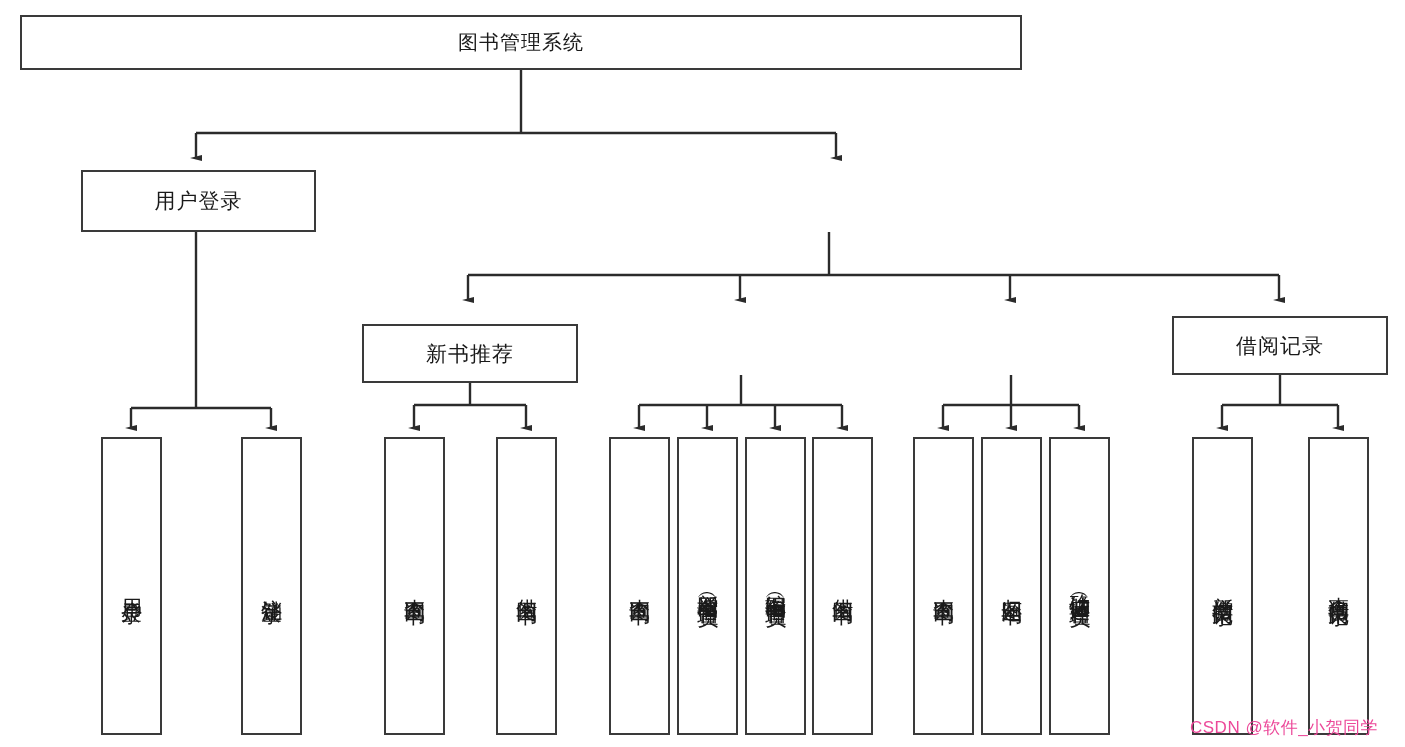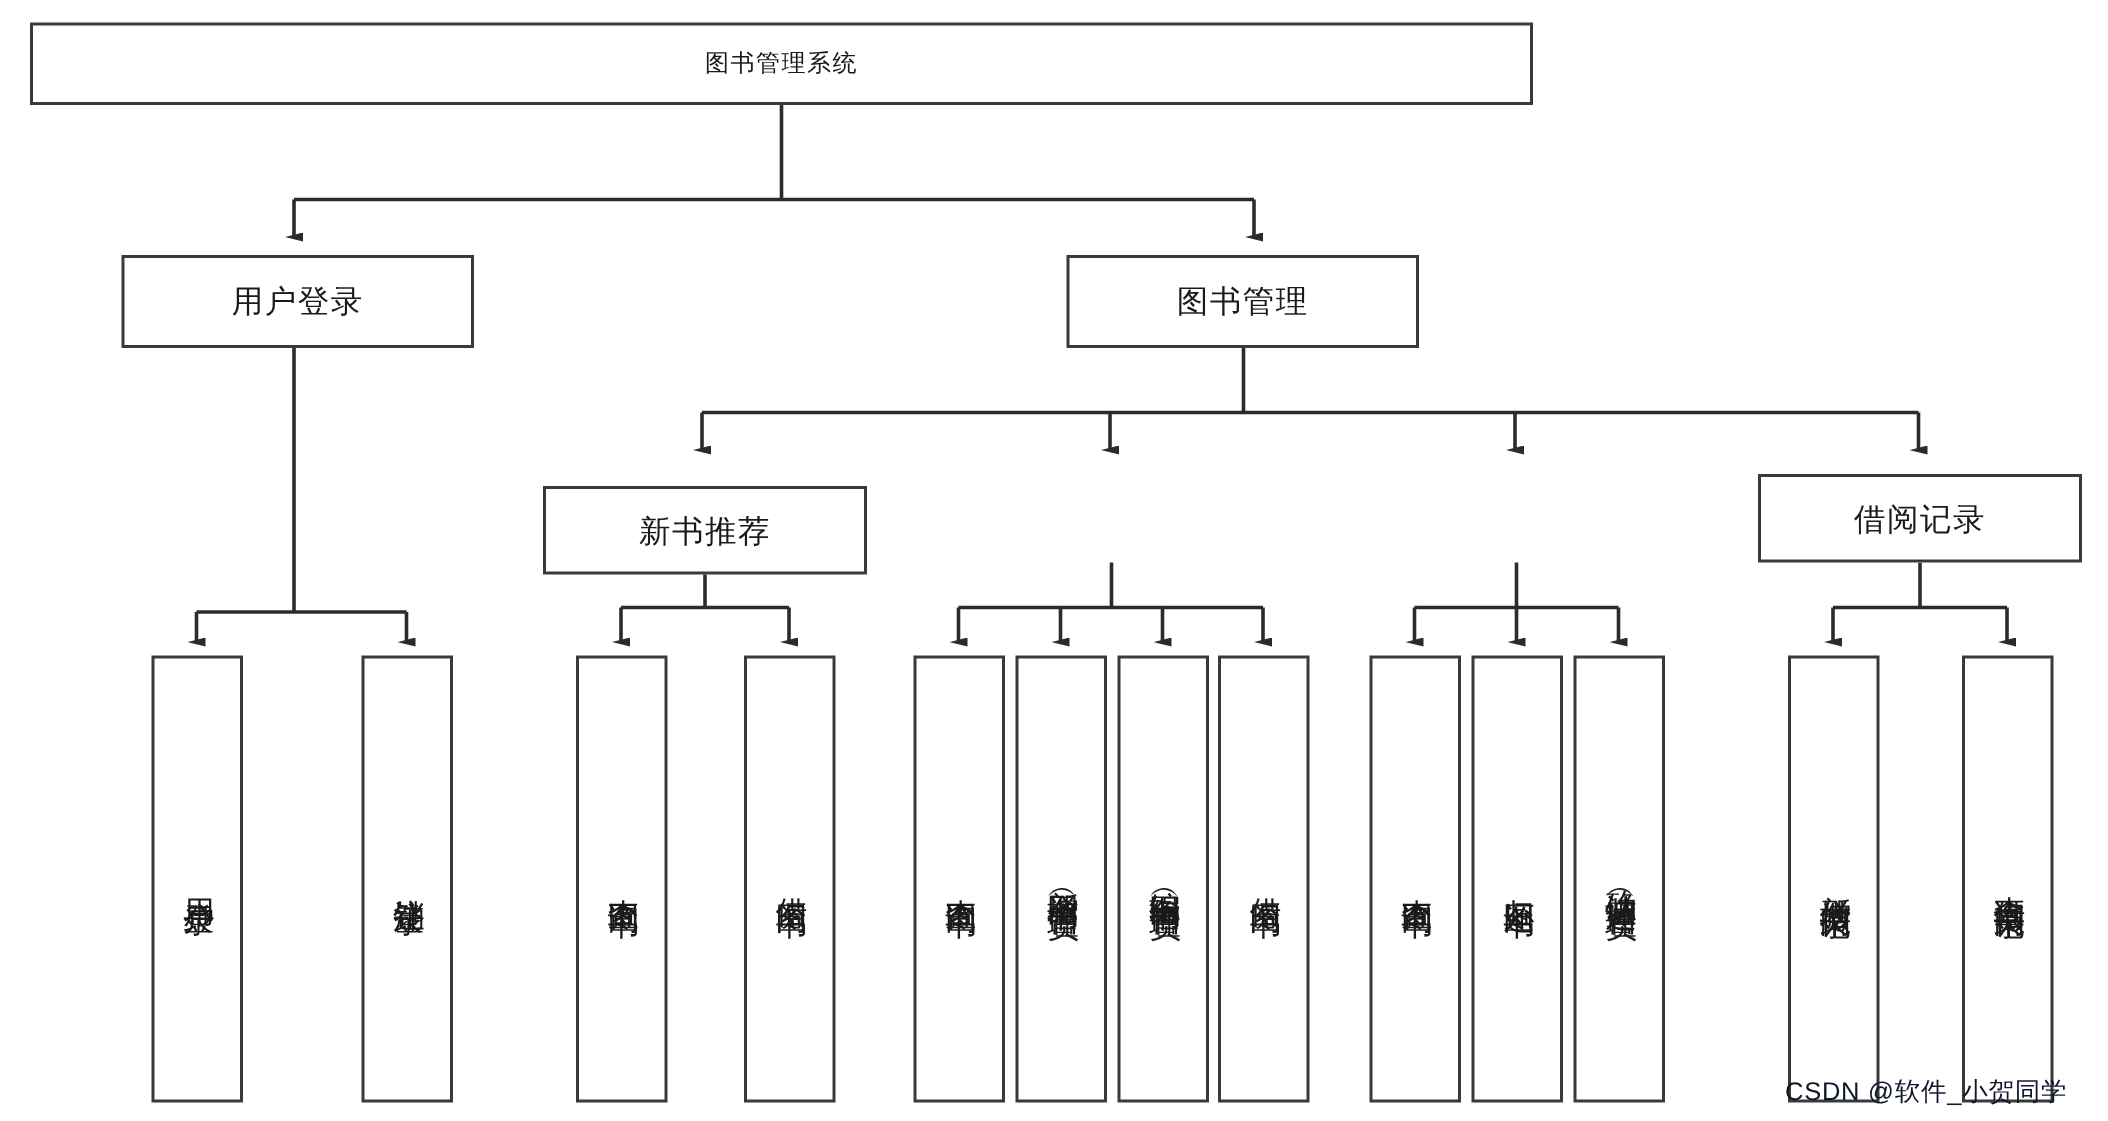--- a/index.html
+++ b/index.html
@@ -46,26 +46,26 @@
   }
   .node.vert .vtext {
     writing-mode: vertical-rl;
     text-orientation: upright;
     line-height: 1.06;
     letter-spacing: 2px;
     white-space: nowrap;
     text-align: center;
   }
   .node.root {
-    font-size: 16px;
+    font-size: 20px;
     align-items: center;
   }
   .watermark {
     position: absolute;
-    color: #0f172a;
+    color: #ec4899;
     font-size: 17px;
     letter-spacing: 0.5px;
     z-index: 5;
     white-space: nowrap;
   }
 </style>
 </head>
 <body>
 
 <div id="canvas">
@@ -120,23 +120,20 @@
     </g>
   </svg>
 
   <div class="node horiz root" style="left:20px; top:15px; width:1002px; height:55px;">
     <span>图书管理系统</span>
   </div>
 
   <div class="node horiz" style="left:81px; top:170px; width:235px; height:62px;">
     <span>用户登录</span>
   </div>
-  <div class="node horiz" style="left:711px; top:170px; width:235px; height:62px;">
-    <span>图书管理</span>
-  </div>
 
   <div class="node horiz" style="left:362px; top:324px; width:216px; height:59px;">
     <span>新书推荐</span>
   </div>
   <div class="node horiz" style="left:1172px; top:316px; width:216px; height:59px;">
     <span>借阅记录</span>
   </div>
 
   <div class="node vert" style="left:101px; top:437px; width:61px; height:298px;">
     <span class="vtext">用户登录</span>

